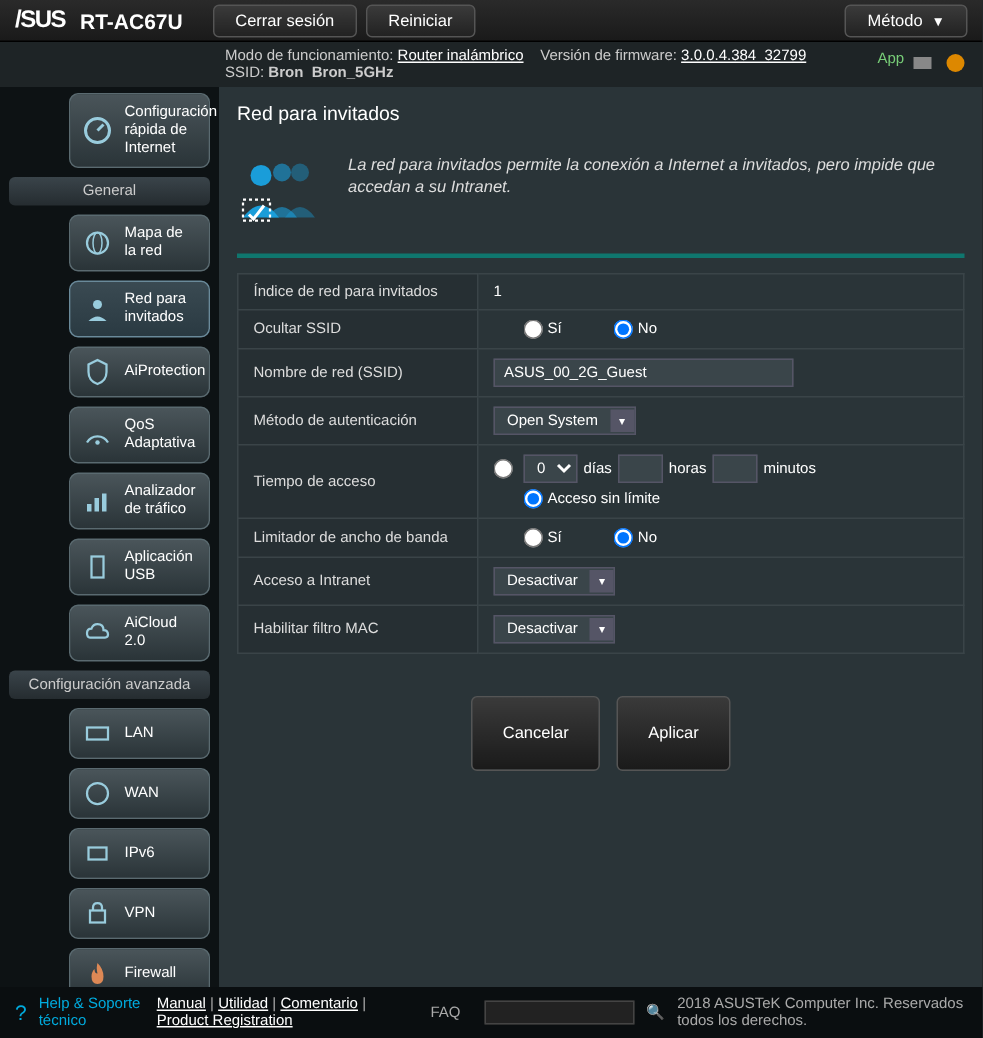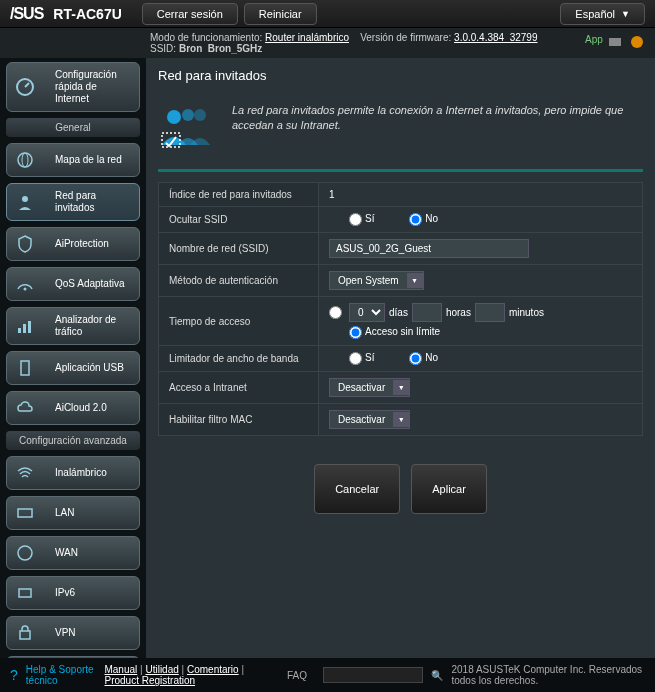--- a/index.html
+++ b/index.html
@@ -14,21 +14,21 @@
 
 .infobar { display: flex; align-items: center; height: 30px; padding: 0 12px 0 150px; font-size: 10px; color: #ccc; background: #1e2426; position: relative; }
 .infobar a { color: #fff; text-decoration: underline; }
 .info-icons { position: absolute; right: 10px; top: 6px; display: flex; gap: 6px; justify-content: center; }
 .info-icons span { display: inline-block; width: 16px; height: 14px; }
 
 .layout { display: flex; height: 600px; }
 
 .sidebar { width: 146px; background: #0d1214; padding: 4px 6px; overflow-y: auto; }
 .sidebar::-webkit-scrollbar { width: 6px; }
-.side-card { background: linear-gradient(#4a555a, #2a3438); border: 1px solid #5a6a70; border-radius: 6px; padding: 6px 8px; margin-bottom: 6px; display: flex; align-items: center; gap: 20px; cursor: pointer; min-height: 32px; }
+.side-card { background: linear-gradient(#4a555a, #2a3438); border: 1px solid #5a6a70; border-radius: 6px; padding: 6px 8px; margin-bottom: 6px; display: flex; align-items: center; gap: 8px; cursor: pointer; min-height: 32px; margin-left: 40px; }
 .side-card.active { background: linear-gradient(#3a4a52, #2a3a42); border-color: #6a8a9a; }
 .side-card.config { flex-direction: row; text-align: left; }
 .side-hdr { background: linear-gradient(#3a444a, #252c30); border-radius: 4px; padding: 4px; text-align: center; margin: 6px 0; font-size: 10px; color: #ccc; }
 .ico { width: 20px; height: 20px; flex-shrink: 0; display: flex; align-items: center; justify-content: center; }
 .side-label { font-size: 10px; line-height: 1.2; }
 
 .main { flex: 1; background: #2a3438; padding: 10px 12px; overflow-y: auto; position: relative; }
 .main::-webkit-scrollbar { width: 8px; }
 .section-title { font-size: 13px; color: #fff; margin-bottom: 12px; }
 .intro { display: flex; gap: 14px; padding: 8px 0 16px; border-bottom: 3px solid #0f766e; margin-bottom: 10px; }
@@ -63,21 +63,21 @@
 </style>
 </head>
 <body>
 
 <div class="topbar">
   <div class="logo">/SUS</div>
   <div class="model">RT-AC67U</div>
   <button class="topbtn">Cerrar sesión</button>
   <button class="topbtn">Reiniciar</button>
   <button class="topbtn lang">
-    <span>Español</span>
+    <span>Método</span>
     <span class="chev">▼</span>
   </button>
 </div>
 
 <div class="infobar">
   <div>
     <span>Modo de funcionamiento:</span>
     <a href="#">Router inalámbrico</a>
     &nbsp;&nbsp;
     <span>Versión de firmware:</span>
@@ -171,28 +171,20 @@
           </svg>
         </div>
       <div class="side-label">AiCloud 2.0</div>
     </div>
 
     <div class="side-hdr">Configuración avanzada</div>
 
     <div class="side-card">
       <div class="ico">
           <svg viewBox="0 0 20 20">
-            <path d="M3 8 Q10 2 17 8 M5 11 Q10 6 15 11 M7 14 Q10 11 13 14" fill="none" stroke="#9cd" stroke-width="1.5"></path>
-          </svg>
-        </div>
-      <div class="side-label">Inalámbrico</div>
-    </div>
-    <div class="side-card">
-      <div class="ico">
-          <svg viewBox="0 0 20 20">
             <rect x="3" y="6" width="14" height="8" fill="none" stroke="#9cd" stroke-width="1.5"></rect>
           </svg>
         </div>
       <div class="side-label">LAN</div>
     </div>
     <div class="side-card">
       <div class="ico">
           <svg viewBox="0 0 20 20">
             <circle cx="10" cy="10" r="7" fill="none" stroke="#9cd" stroke-width="1.5"></circle>
           </svg>

